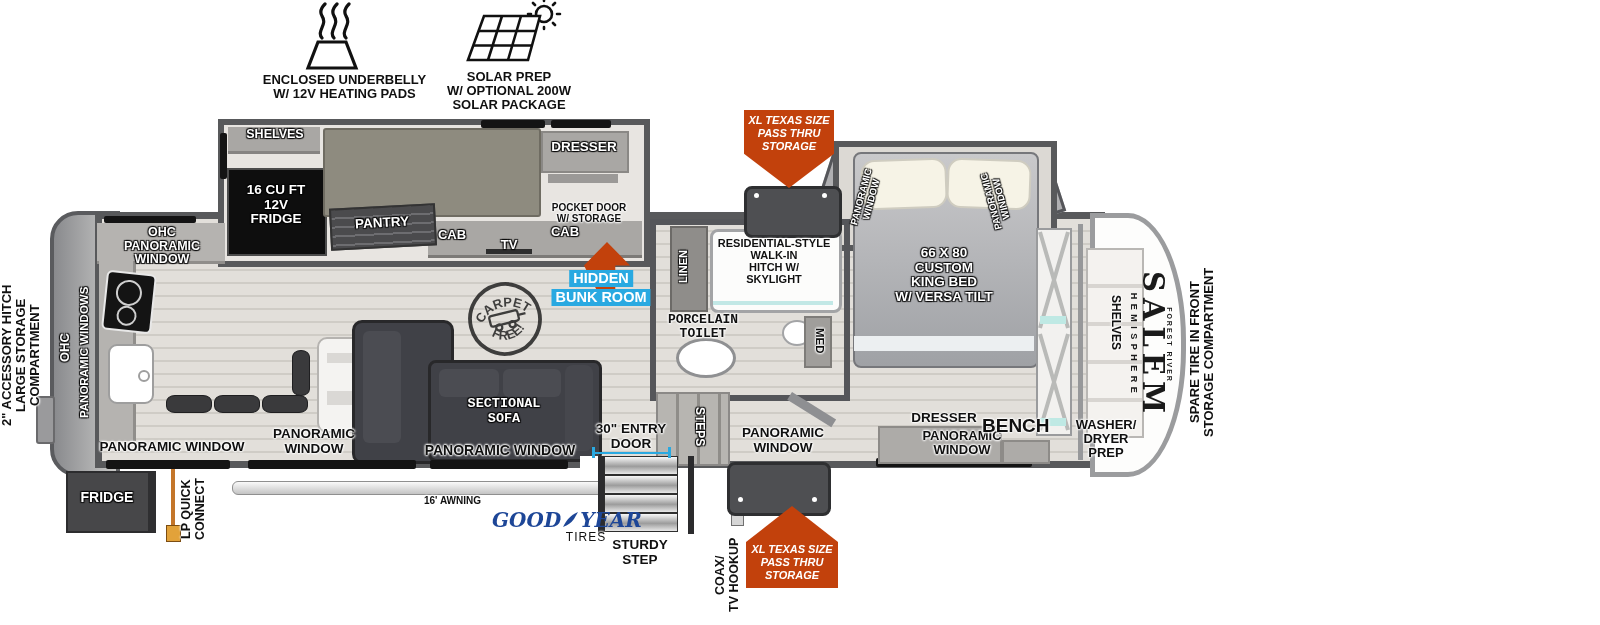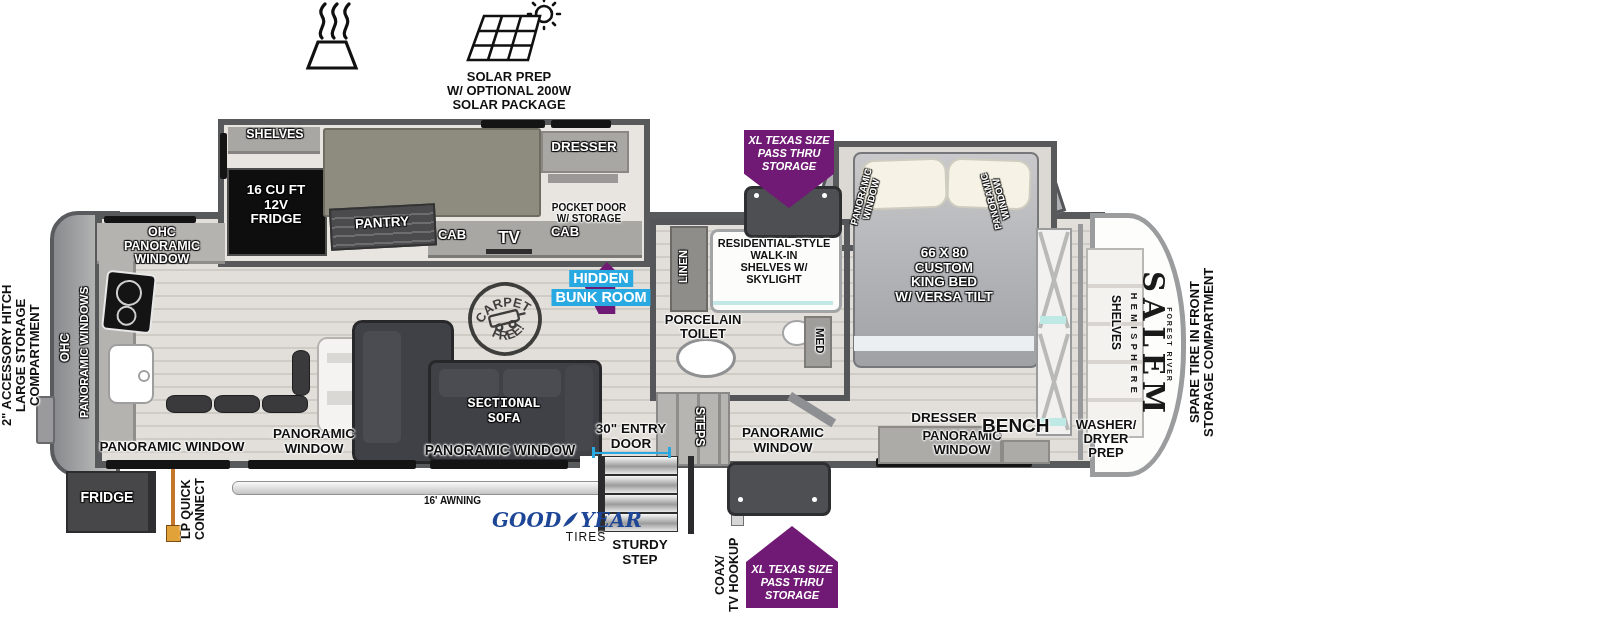--- a/index.html
+++ b/index.html
@@ -13,21 +13,21 @@
   .wl{color:#fff;
       text-shadow:-1px -1px 1px rgba(0,0,0,.85),1px -1px 1px rgba(0,0,0,.85),
                   -1px 1px 1px rgba(0,0,0,.85),1px 1px 1px rgba(0,0,0,.85);}
   .vup{writing-mode:vertical-rl;transform:rotate(180deg);}
   .vdown{writing-mode:vertical-rl;}
   .floor{background:repeating-linear-gradient(180deg,#e2dfda 0 11px,#cfccc6 11px 13px),
          repeating-linear-gradient(90deg,rgba(110,100,90,.10) 0 2px,transparent 2px 88px);}
   .wall{border:7px solid #58595b;}
   .win{position:absolute;background:#141414;border-radius:2px;height:9px;z-index:4;}
   .furn{position:absolute;z-index:3;}
-  .bluearrow{position:absolute;background:#701a75;z-index:7;margin-top:20px;}
+  .bluearrow{position:absolute;background:#c2410c;z-index:7;}
   .bluetxt{color:#fff;font-weight:800;font-style:italic;font-size:11px;line-height:1.18;
            text-align:center;white-space:pre-line;}
   .bluebox{position:absolute;background:#29a9e1;color:#fff;font-weight:800;font-size:14.5px;
            padding:0 4px 1px 4px;z-index:8;transform:translateX(-50%);white-space:nowrap;}
   .stool{position:absolute;background:#3a3a3c;border:1px solid #1f1f21;border-radius:9px/7px;z-index:4;}
   .screw{position:absolute;width:5px;height:5px;border-radius:50%;background:#fff;z-index:8;}
   .dimline{position:absolute;border-top:2.5px solid #29a9e1;z-index:7;}
   .tick{position:absolute;width:2.5px;height:11px;background:#29a9e1;z-index:7;}
 </style>
 </head>
@@ -36,20 +36,22 @@
 <div id="stage">
 
   <svg class="abs" style="left:292px;top:2px;" width="78" height="70" viewBox="0 0 78 70">
     <g fill="none" stroke="#111" stroke-width="3.2" stroke-linecap="round">
       <path d="M16 66 H64 L54 40 H26 Z"></path>
       <path d="M30 36 C24 29 36 23 30 14 C27 9 31 4 33 2"></path>
       <path d="M42 36 C36 29 48 23 42 14 C39 9 43 4 45 2"></path>
       <path d="M54 36 C48 29 60 23 54 14 C51 9 55 4 57 2"></path>
     </g>
   </svg>
+  <div class="lbl" style="left:262px;top:73px;width:165px;font-size:13px;">ENCLOSED UNDERBELLY
+W/ 12V HEATING PADS</div>
 
   <svg class="abs" style="left:452px;top:0px;" width="116" height="70" viewBox="0 0 116 70">
     <g fill="none" stroke="#111" stroke-width="2.6">
       <circle cx="92" cy="14" r="8"></circle>
       <g stroke-linecap="round">
         <path d="M92 1 v-1 M92 27 v2 M79 14 h-3 M105 14 h3 M83 5 l-2 -2 M101 23 l2 2 M83 23 l-2 2 M101 5 l2 -2"></path>
       </g>
       <path d="M16 60 L32 16 L88 16 L76 60 Z" fill="#fff"></path>
       <path d="M50 16 L36 60 M69 16 L56 60 M26.5 31 L84 31 M21.5 45.5 L79.5 45.5"></path>
     </g>
@@ -151,21 +153,21 @@
   <div class="lbl wl" style="left:542px;top:140px;width:84px;font-size:13.5px;">DRESSER</div>
 
   <div class="lbl" style="left:536px;top:203px;width:106px;font-size:10px;">POCKET DOOR
 W/ STORAGE</div>
 
   <div class="furn" style="left:428px;top:221px;width:214px;height:34px;background:#a9a7a4;border-bottom:3px solid #7c7a77;z-index:4;"></div>
   <div class="furn" style="left:330px;top:206px;width:102px;height:38px;background:#4b4b4d;border:2px solid #333;transform:rotate(-3deg);z-index:5;
               background-image:repeating-linear-gradient(180deg,transparent 0 7px,#6d6d70 7px 9px);"></div>
   <div class="lbl wl" style="left:336px;top:216px;width:92px;font-size:13.5px;transform:rotate(-3deg);">PANTRY</div>
   <div class="lbl wl" style="left:432px;top:228px;width:40px;font-size:13px;">CAB</div>
-  <div class="lbl wl" style="left:480px;top:229px;width:58px;font-size:17px;">TV</div>
+  <div class="lbl wl" style="left:480px;top:238px;width:58px;font-size:13px;">TV</div>
   <div class="furn" style="left:486px;top:249px;width:46px;height:5px;background:#2e2e2e;z-index:5;"></div>
   <div class="lbl wl" style="left:544px;top:225px;width:42px;font-size:13px;">CAB</div>
 
   <div class="bluearrow" style="left:584px;top:242px;width:46px;height:52px;clip-path:polygon(50% 0,100% 45%,68% 45%,68% 100%,32% 100%,0 45%);"></div>
   <div class="bluebox" style="left:601px;top:270px;">HIDDEN</div>
   <div class="bluebox" style="left:601px;top:289px;">BUNK ROOM</div>
 
   <div class="bluearrow" style="left:744px;top:110px;width:90px;height:78px;clip-path:polygon(0 0,100% 0,100% 56%,50% 100%,0 56%);">
     <div class="bluetxt" style="padding-top:4px;">XL TEXAS SIZE
 PASS THRU
@@ -175,23 +177,23 @@
   <div class="screw" style="left:754px;top:193px;"></div>
   <div class="screw" style="left:822px;top:193px;"></div>
 
   <div class="abs" style="left:650px;top:219px;width:188px;height:170px;border:6px solid #55565a;z-index:3;"></div>
   <div class="furn" style="left:670px;top:226px;width:34px;height:82px;background:#8f8d8a;border:2px solid #6c6a67;z-index:4;"></div>
   <div class="lbl wl vup" style="left:678px;top:236px;width:18px;height:62px;font-size:11px;">LINEN</div>
   <div class="furn" style="left:710px;top:229px;width:126px;height:78px;background:#fcfcfb;border:3px solid #a3a4a6;border-radius:8px;z-index:4;"></div>
   <div class="furn" style="left:713px;top:301px;width:120px;height:4px;background:#c2e8e6;z-index:5;"></div>
   <div class="lbl" style="left:712px;top:238px;width:124px;font-size:11px;">RESIDENTIAL-STYLE
 WALK-IN
-SHELVES W/
+HITCH W/
 SKYLIGHT</div>
-  <div class="lbl" style="left:656px;top:313px;width:94px;font-size:13px;">PORCELAIN
+  <div class="lbl" style="left:656px;top:313px;width:94px;font-size:13px;font-family:Liberation Mono, monospace;">PORCELAIN
 TOILET</div>
   <div class="furn" style="left:676px;top:338px;width:54px;height:34px;background:#fff;border:3px solid #8f9092;border-radius:50%;z-index:4;"></div>
   <div class="furn" style="left:782px;top:320px;width:26px;height:22px;background:#fff;border:2px solid #a3a4a6;border-radius:50%;z-index:4;"></div>
   <div class="furn" style="left:804px;top:316px;width:24px;height:48px;background:#a09e9b;border:2px solid #7e7c79;z-index:4;"></div>
   <div class="lbl vdown" style="left:810px;top:322px;width:16px;height:38px;font-size:11.5px;">MED</div>
 
   <div class="furn" style="left:656px;top:392px;width:70px;height:70px;background:#b7b5b1;border:2px solid #8b8987;z-index:4;
               background-image:repeating-linear-gradient(90deg,transparent 0 18px,#8f8d89 18px 21px);"></div>
   <div class="lbl wl vdown" style="left:676px;top:398px;width:30px;height:58px;font-size:12px;">STEPS</div>
   <div class="furn" style="left:792px;top:392px;width:52px;height:9px;background:#8e8f92;transform:rotate(32deg);transform-origin:left top;z-index:4;"></div>

